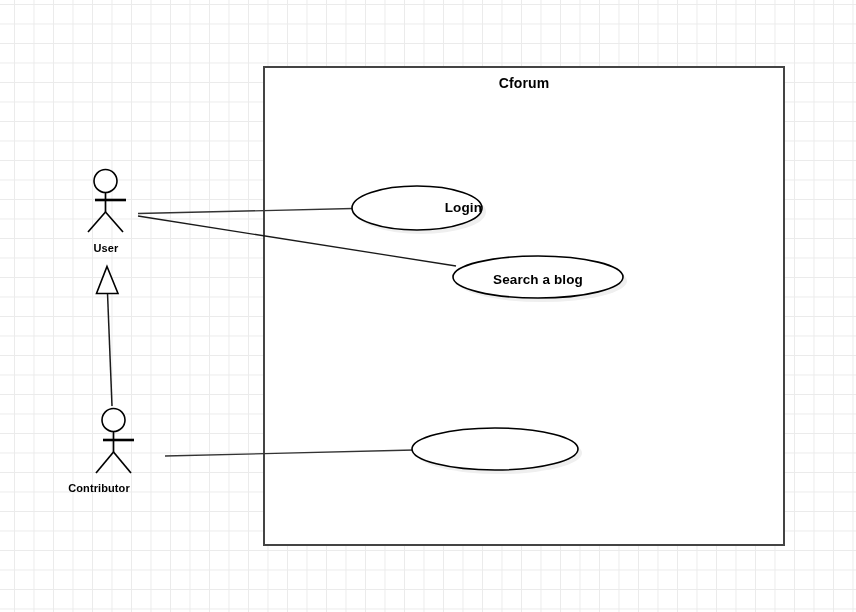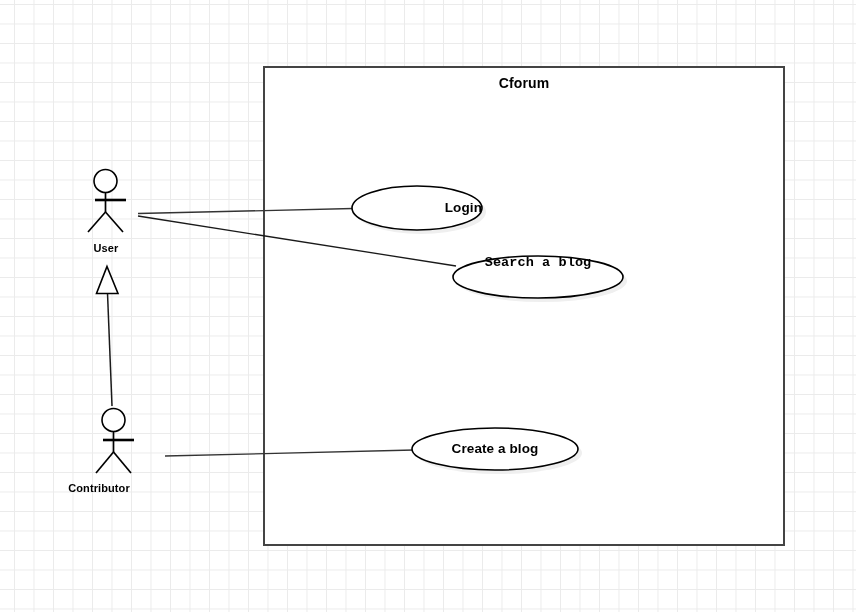--- a/index.html
+++ b/index.html
@@ -96,21 +96,20 @@
       <line x1="113.5" y1="452" x2="96" y2="473" stroke="#000000" stroke-width="1.7"></line>
       <line x1="113.5" y1="452" x2="131" y2="473" stroke="#000000" stroke-width="1.7"></line>
     </g>
 
   </svg>
 
   <div class="uml-label boundary-label" style="left:264px; top:75px; width:520px;text-align:center;">Cforum</div>
 
   <div class="uml-label usecase-label" style="left:352px; top:200px; width:130px;text-align:right;">Login</div>
 
-  <div class="uml-label usecase-label" style="left:453px; top:255px; width:170px;font-family:Liberation Mono, monospace;">Search a blog</div>
+  <div class="uml-label usecase-label" style="left:453px; top:272px; width:170px;">Search a blog</div>
 
-  <div class="uml-label usecase-label" style="left:412px; top:441px; width:166px;">Create a blog</div>
 
   <div class="uml-label actor-label" style="left:56px; top:242px; width:100px;">User</div>
 
   <div class="uml-label actor-label" style="left:28px; top:482px; width:142px;">Contributor</div>
 
 </div>
 
 </body></html>

